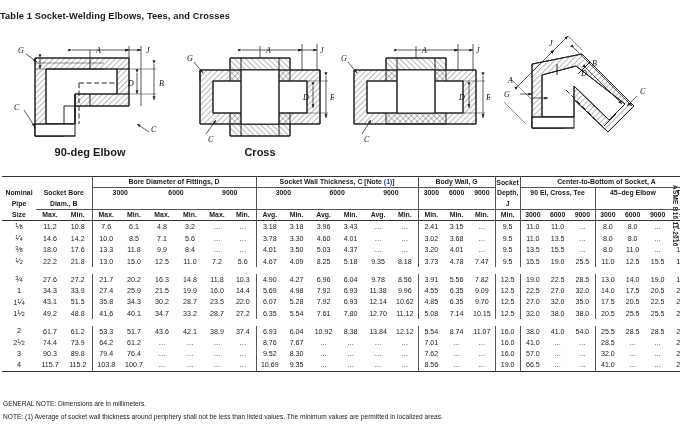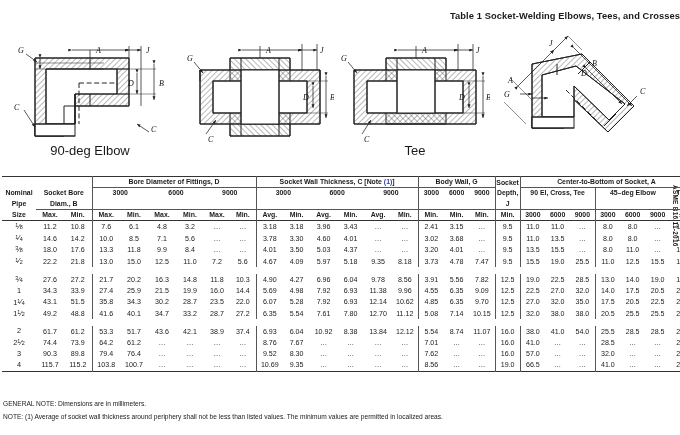--- a/index.html
+++ b/index.html
@@ -6,30 +6,30 @@
   body{
     width:680px;height:435px;background:#ffffff;
     font-family:"Liberation Sans", sans-serif;
     color:#1a1a1a;overflow:hidden;position:relative;
   }
   .page{position:relative;width:680px;height:435px;}
 
   
   .title{
     position:absolute;top:11px;left:0;width:680px;
-    text-align:right;font-size:9.3px;font-weight:bold;letter-spacing:.1px;
+    text-align:left;font-size:9.3px;font-weight:bold;letter-spacing:.1px;
   }
 
   
   .figures{position:absolute;top:28px;left:0;width:680px;height:130px;}
   .fig{position:absolute;top:0;height:130px;}
   .fig svg{display:block;}
   .figcap{
     position:absolute;bottom:0;width:100%;text-align:center;
-    font-size:13px;font-weight:normal;
+    font-size:11px;font-weight:bold;
   }
   .f1{left:4px;width:172px;}
   .f2{left:186px;width:148px;}
   .f3{left:340px;width:150px;}
   .f4{left:496px;width:180px;}
 
   
   .vstandard{
     position:absolute;right:1px;top:185px;
     font-size:6.4px;font-weight:bold;letter-spacing:.3px;
@@ -162,20 +162,21 @@
         </g>
         <g font-size="8" font-style="italic" font-family="Liberation Serif, serif" fill="#111">
           <text x="80" y="25">A</text>
           <text x="134" y="25">J</text>
           <text x="117" y="72">D</text>
           <text x="144" y="72">B</text>
           <text x="1" y="33">G</text>
           <text x="22" y="114">C</text>
         </g>
       </svg>
+      <div class="figcap">Cross</div>
     </div>
 
     <div class="fig f3">
       <svg width="150" height="118" viewBox="0 0 150 118">
         <g stroke="#222" stroke-width="1" fill="none">
           <path d="M14,42 L14,96 L136,96 L136,42 Z" fill="url(#h1)"></path>
           <path d="M14,42 L136,42 M14,96 L136,96 M14,42 L14,96 M136,42 L136,96"></path>
           <path d="M46,30 L46,96 L106,96 L106,30 Z" fill="url(#h2)"></path>
           <rect x="27" y="53" width="96" height="32" fill="#fff"></rect>
           <path d="M27,53 L123,53 M27,85 L123,85 M27,53 L27,85 M123,53 L123,85"></path>
@@ -197,21 +198,20 @@
         </g>
         <g font-size="8" font-style="italic" font-family="Liberation Serif, serif" fill="#111">
           <text x="82" y="25">A</text>
           <text x="136" y="25">J</text>
           <text x="119" y="72">D</text>
           <text x="146" y="72">B</text>
           <text x="1" y="33">G</text>
           <text x="24" y="114">C</text>
         </g>
       </svg>
-      <div class="figcap">Tee</div>
     </div>
 
     <div class="fig f4">
       <svg width="180" height="118" viewBox="0 0 180 118">
         <g stroke="#222" stroke-width="1" fill="none">
           <path d="M36,36 L36,100 L68,100 L68,62 L112,104 L138,78 L86,26 Z" fill="url(#h1)"></path>
           <path d="M36,36 L36,100 L68,100 L68,62 L112,104 L138,78 L86,26 Z"></path>
           <path d="M46,47 L46,89 L78,89 L78,58 L113,92 L129,76 L80,38 Z" fill="#fff"></path>
           <path d="M46,47 L46,89 L78,89 L78,58 L113,92 L129,76 L80,38 Z"></path>
           <rect x="36" y="89" width="42" height="11" fill="#fff"></rect>
@@ -437,21 +437,21 @@
             <td>22.2</td>
             <td>21.8</td>
             <td class="vl">13.0</td>
             <td>15.0</td>
             <td>12.5</td>
             <td>11.0</td>
             <td>7.2</td>
             <td>5.6</td>
             <td class="vl">4.67</td>
             <td>4.09</td>
-            <td>5.97</td>
+            <td>8.25</td>
             <td>5.18</td>
             <td>9.35</td>
             <td>8.18</td>
             <td class="vl">3.73</td>
             <td>4.78</td>
             <td>7.47</td>
             <td class="vl">9.5</td>
             <td class="vl">15.5</td>
             <td>19.0</td>
             <td>25.5</td>

